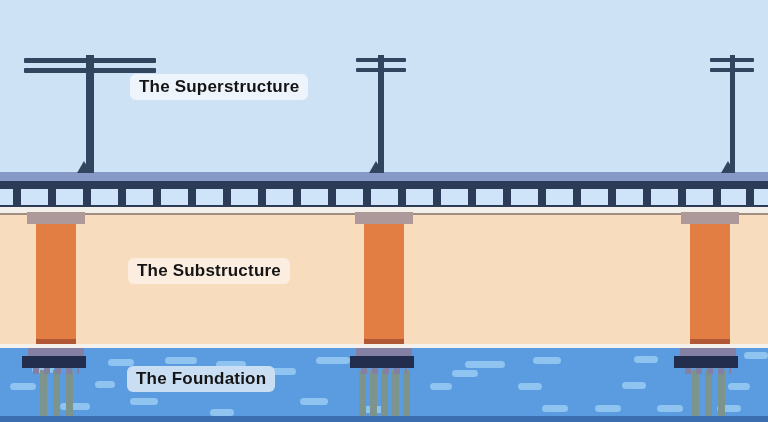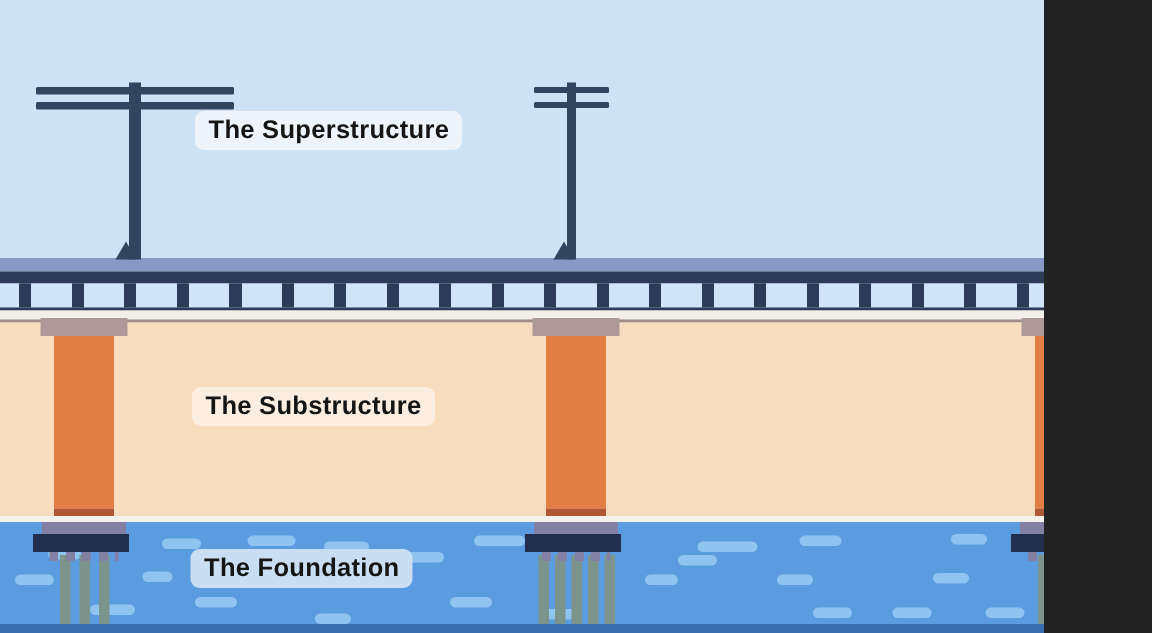--- a/index.html
+++ b/index.html
@@ -1,16 +1,16 @@
 <!DOCTYPE html>
 <html style="--sky: #cee2f6; --road: #8799c6; --rail: #2c3b57; --window: #cfe4f8; --deckWhite: #f3f0ea; --deckTan: #a18d82; --peach: #f8dcbe; --pierCap: #ad989a; --pier: #e27d44; --pierShadow: #b05836; --waterline: #f4f1ec; --water: #5b9ce1; --dash: #8fc3f0; --waterDeep: #3b6db1; --pileCapLight: #8480a4; --pileCapDark: #232d4d; --pile: #7d948c; --lamp: #32455f; --labelSkyBg: #edf4fb; --labelSandBg: #fbeee1; --labelWaterBg: #c9def3; --text: #151515;"><head>
 <meta charset="utf-8">
 <style>
   html,body{margin:0;padding:0;background:#222;}
-  #stage{position:relative;width:696px;height:422px;overflow:hidden;
+  #stage{position:relative;width:768px;height:422px;overflow:hidden;
          background:var(--sky);font-family:"Liberation Sans",sans-serif;}
   #stage *{position:absolute;box-sizing:border-box;}
 
   
   .band{left:0;width:768px;}
   .road      {top:172px;height:9px;background:var(--road);}
   .railtop   {top:181px;height:8px;background:var(--rail);}
   .windows   {top:189px;height:16px;background:repeating-linear-gradient(90deg,
                var(--rail) 0 8px, var(--window) 8px 35px);background-position:-22px 0;}
   .railbot   {top:205px;height:2px;background:var(--rail);}

